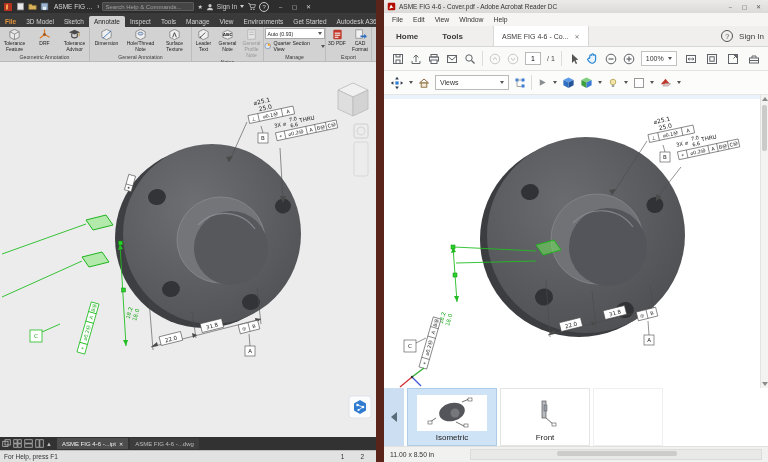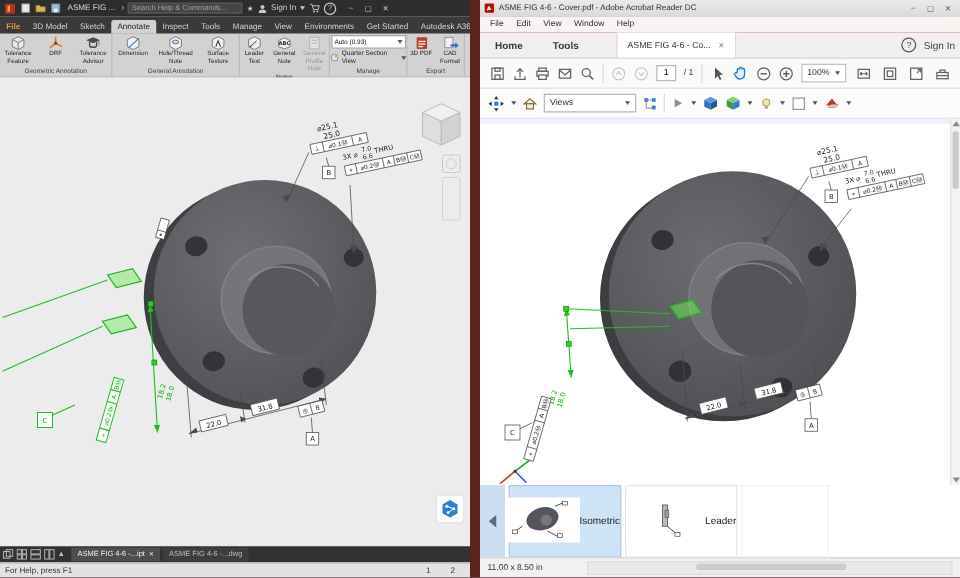--- a/index.html
+++ b/index.html
@@ -42,21 +42,21 @@
   .dtab{height:11px;display:flex;align-items:center;gap:3px;font-size:6px;padding:0 5px;white-space:nowrap;}
   .dtab.active{background:#4d4d4d;color:#f0f0f0;}
   .dtab.idle{background:#3d3d3d;color:#bdbdbd;}
   .dticons{display:flex;gap:2px;align-items:center;margin-right:3px;}
   .inv-status{position:absolute;left:0;top:450px;width:100%;height:12px;background:#e2e2e2;
     display:flex;align-items:center;font-size:6.5px;color:#333;padding:0 4px;box-sizing:border-box;border-top:1px solid #bdbdbd;}
   .inv-status .nums{margin-left:auto;display:flex;gap:16px;padding-right:8px;}
   
   .gapstrip{position:absolute;left:376px;top:0;width:8px;height:462px;background:#5a241b;}
   
-  .acrobat{position:absolute;left:384px;top:0;width:384px;height:462px;background:#be185d;}
+  .acrobat{position:absolute;left:384px;top:0;width:384px;height:462px;background:#15803d;}
   .acr-title{position:absolute;left:0;top:0;width:100%;height:13px;background:linear-gradient(#eceae9,#dcdad8);
     display:flex;align-items:center;gap:3px;font-size:6.5px;color:#333;padding:0 3px;box-sizing:border-box;}
   .acr-ctl{margin-left:auto;display:flex;gap:1px;}
   .acr-ctl .wbtn{color:#555;}
   .redblob{position:absolute;right:-6px;top:6px;width:20px;height:20px;border-radius:50%;
     background:radial-gradient(circle at 35% 35%, #e2574b, #a01d12);}
   .acr-menu{position:absolute;left:0;top:13px;width:100%;height:13px;background:#f6f5f4;
     display:flex;align-items:center;gap:10px;font-size:6.8px;color:#333;padding:0 8px;box-sizing:border-box;}
   .acr-tabbar{position:absolute;left:0;top:26px;width:100%;height:21px;background:#f0efee;
     display:flex;align-items:stretch;font-size:8px;color:#3a3a3a;border-bottom:1px solid #d8d8d8;box-sizing:border-box;}
@@ -80,21 +80,21 @@
     align-items:center;justify-content:space-between;padding:0 4px;font-size:7px;color:#333;}
   .acr-canvas{position:absolute;left:0;top:95px;width:384px;height:293px;background:#fff;}
   .vsb{position:absolute;right:0;top:0;width:8px;height:293px;background:#f3f3f1;border-left:1px solid #e2e2e0;box-sizing:border-box;}
   .vsb .thumb{position:absolute;left:1px;top:10px;width:5px;height:46px;background:#cncnc;background:#cbcbc9;border-radius:2px;}
   .tri-up{width:0;height:0;border-left:3px solid transparent;border-right:3px solid transparent;border-bottom:4px solid #8a8a8a;margin:2px auto 0;}
   .tri-dn{width:0;height:0;border-left:3px solid transparent;border-right:3px solid transparent;border-top:4px solid #8a8a8a;position:absolute;bottom:2px;left:1px;}
   .acr-views{position:absolute;left:0;top:388px;width:100%;height:58px;background:#fff;display:flex;}
   .vexpander{width:20px;background:#ccdff2;display:flex;align-items:center;justify-content:center;}
   .tri-left{width:0;height:0;border-top:5px solid transparent;border-bottom:5px solid transparent;border-right:6px solid #5a6b7a;}
   .vcell{width:90px;margin-left:3px;border:1px solid #e4e4e2;box-sizing:border-box;display:flex;
-    flex-direction:row;align-items:center;justify-content:flex-end;padding-bottom:3px;background:#fff;}
+    flex-direction:column;align-items:center;justify-content:flex-end;padding-bottom:3px;background:#fff;}
   .vcell.sel{background:#cfe3f7;border-color:#aecbe8;}
   .vthumb{width:70px;height:36px;background:#fff;display:flex;align-items:center;justify-content:center;}
   .vlabel{font-size:8px;color:#222;margin-top:2px;}
   .acr-status{position:absolute;left:0;top:446px;width:100%;height:16px;background:#f1f1ef;
     display:flex;align-items:center;font-size:6.8px;color:#333;padding:0 6px;box-sizing:border-box;border-top:1px solid #e0e0de;}
   .hsb{position:relative;margin-left:36px;width:290px;height:9px;background:#e9e9e7;border:1px solid #dcdcda;}
   .hsb .hthumb{position:absolute;left:86px;top:1px;width:120px;height:5px;background:#ccccca;border-radius:2px;}
   
   svg text{font-family:"DejaVu Sans",sans-serif;}
   .t55{font-size:5.5px;fill:#222;}
@@ -822,21 +822,21 @@
       </div>
       <div class="vcell">
         <div class="vthumb">
           <svg width="60" height="34" viewBox="0 0 60 34">
             <rect x="27" y="5" width="4" height="17" fill="#b8bcc2" stroke="#555" stroke-width="0.7"></rect>
             <rect x="29" y="9" width="3" height="6" fill="#9aa0a8" stroke="#555" stroke-width="0.5"></rect>
             <line x1="31" y1="22" x2="38" y2="28" stroke="#333" stroke-width="0.7"></line>
             <rect x="37" y="27" width="4" height="3" fill="#fff" stroke="#333" stroke-width="0.5"></rect>
           </svg>
         </div>
-        <span class="vlabel">Leader</span>
+        <span class="vlabel">Front</span>
       </div>
       <div class="vcell" style="width:70px;border-color:#efefef;"></div>
     </div>
 
     <div class="acr-status">
       <span>11.00 x 8.50 in</span>
       <div class="hsb">
         <div class="hthumb"></div>
       </div>
     </div>

